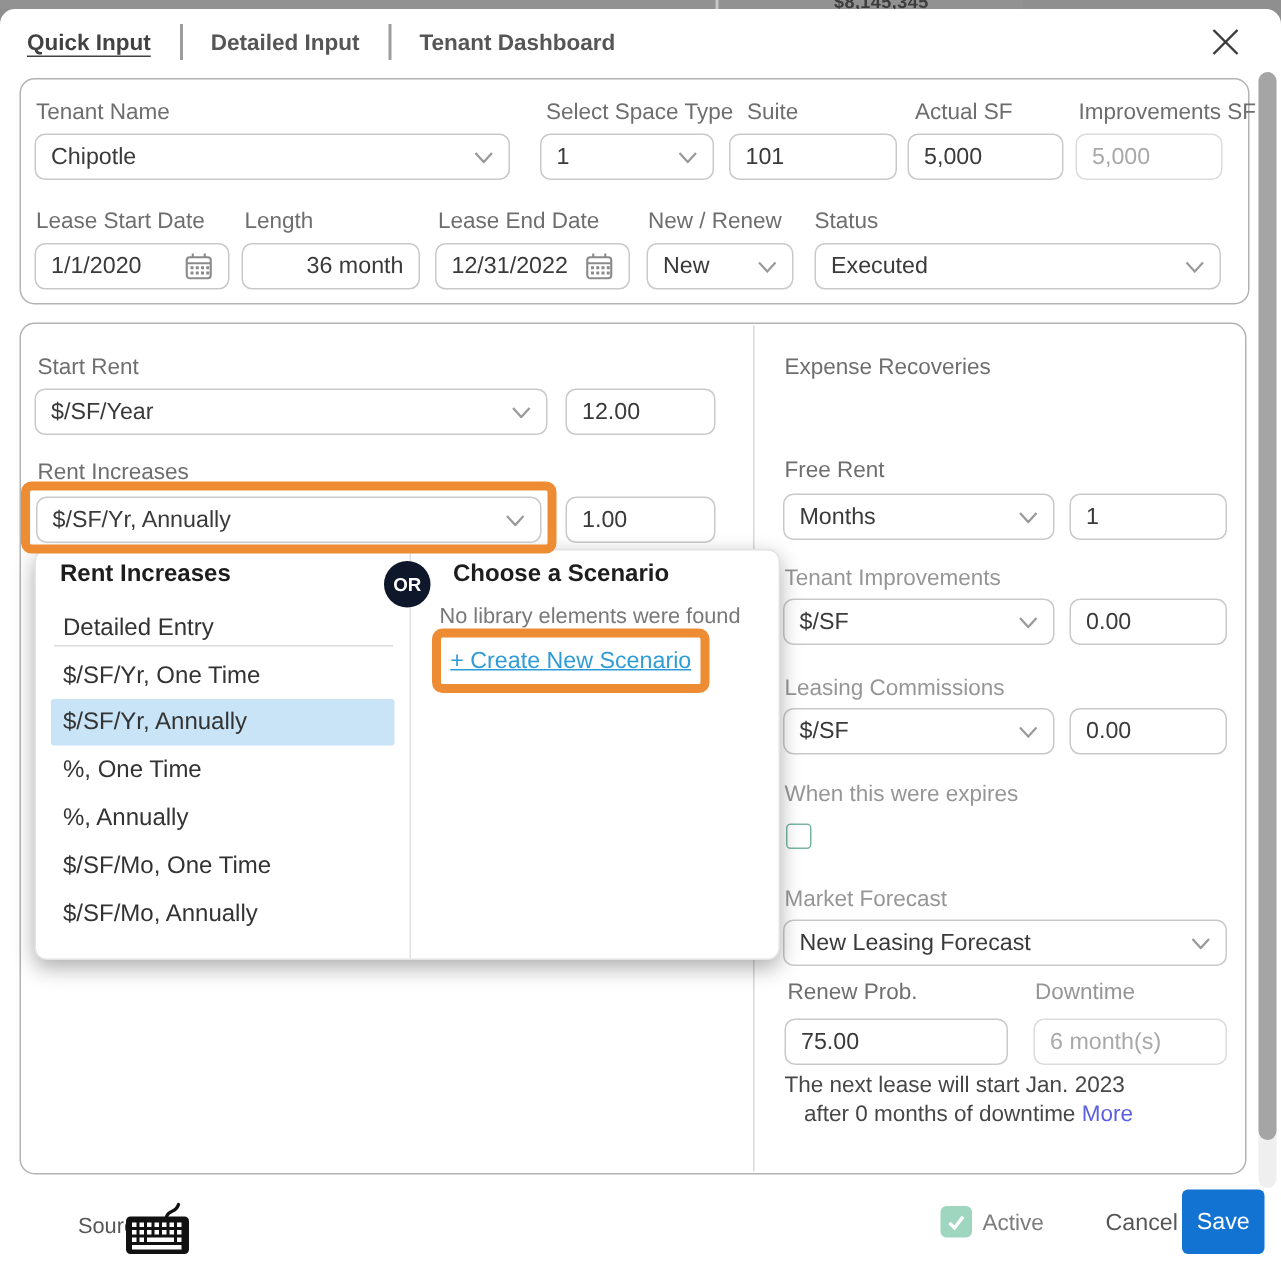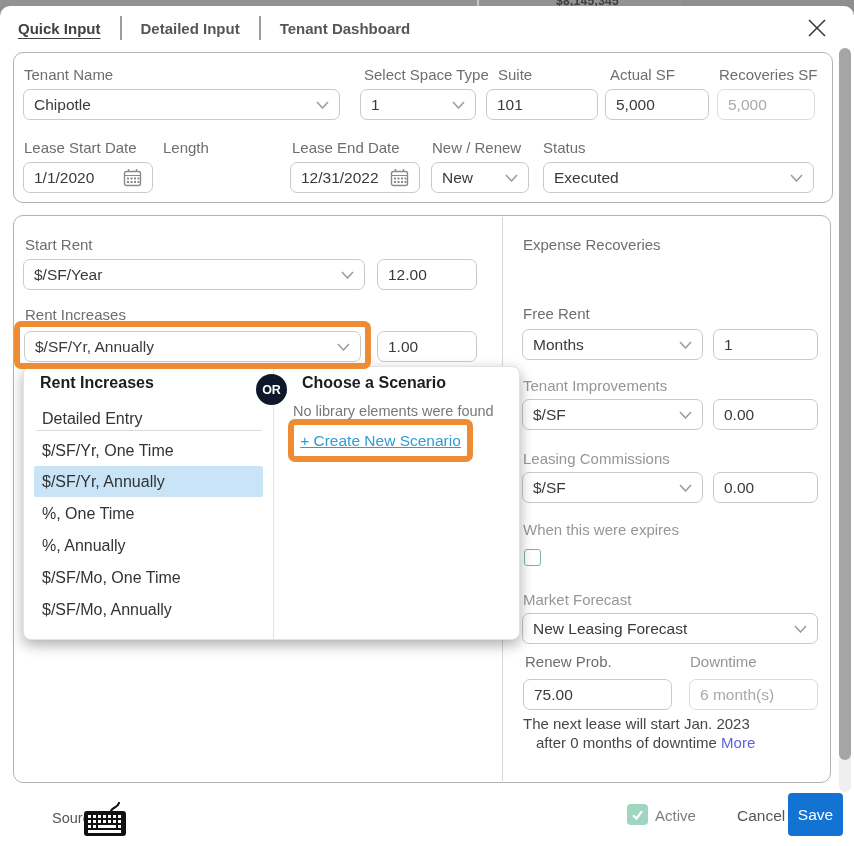--- a/index.html
+++ b/index.html
@@ -122,21 +122,21 @@
   <div class="label" style="left:498px; top:66px;">Suite</div>
   <div class="field" style="left:486px; top:89px; width:112px;">
     <span>101</span>
   </div>
 
   <div class="label" style="left:610px; top:66px;">Actual SF</div>
   <div class="field" style="left:605px; top:89px; width:104px;">
     <span>5,000</span>
   </div>
 
-  <div class="label" style="left:719px; top:66px;">Recoveries SF</div>
+  <div class="label" style="left:719px; top:66px;">Improvements SF</div>
   <div class="field disabled" style="left:717px; top:89px; width:98px;">
     <span>5,000</span>
   </div>
 
   <div class="label" style="left:24px; top:139px;">Lease Start Date</div>
   <div class="field select" style="left:23px; top:162px; width:130px;">
     <span>1/1/2020</span>
     <svg class="chev" width="19" height="19" viewBox="0 0 19 19">
         <rect x="1.5" y="3.5" width="16" height="14" rx="2" fill="none" stroke="#8a8a8a" stroke-width="1.4"></rect>
         <line x1="5.5" y1="1" x2="5.5" y2="4" stroke="#8a8a8a" stroke-width="1.4"></line>
@@ -149,20 +149,23 @@
           <rect x="14.5" y="9.5" width="2" height="2"></rect>
           <rect x="4" y="13" width="2" height="2"></rect>
           <rect x="7.5" y="13" width="2" height="2"></rect>
           <rect x="11" y="13" width="2" height="2"></rect>
           <rect x="14.5" y="13" width="2" height="2"></rect>
         </g>
       </svg>
   </div>
 
   <div class="label" style="left:163px; top:139px;">Length</div>
+  <div class="field right" style="left:161px; top:162px; width:119px;">
+    <span>36 month</span>
+  </div>
 
   <div class="label" style="left:292px; top:139px;">Lease End Date</div>
   <div class="field select" style="left:290px; top:162px; width:130px;">
     <span>12/31/2022</span>
     <svg class="chev" width="19" height="19" viewBox="0 0 19 19">
         <rect x="1.5" y="3.5" width="16" height="14" rx="2" fill="none" stroke="#8a8a8a" stroke-width="1.4"></rect>
         <line x1="5.5" y1="1" x2="5.5" y2="4" stroke="#8a8a8a" stroke-width="1.4"></line>
         <line x1="13.5" y1="1" x2="13.5" y2="4" stroke="#8a8a8a" stroke-width="1.4"></line>
         <line x1="2" y1="7.5" x2="17" y2="7.5" stroke="#8a8a8a" stroke-width="1.2"></line>
         <g fill="#8a8a8a">

